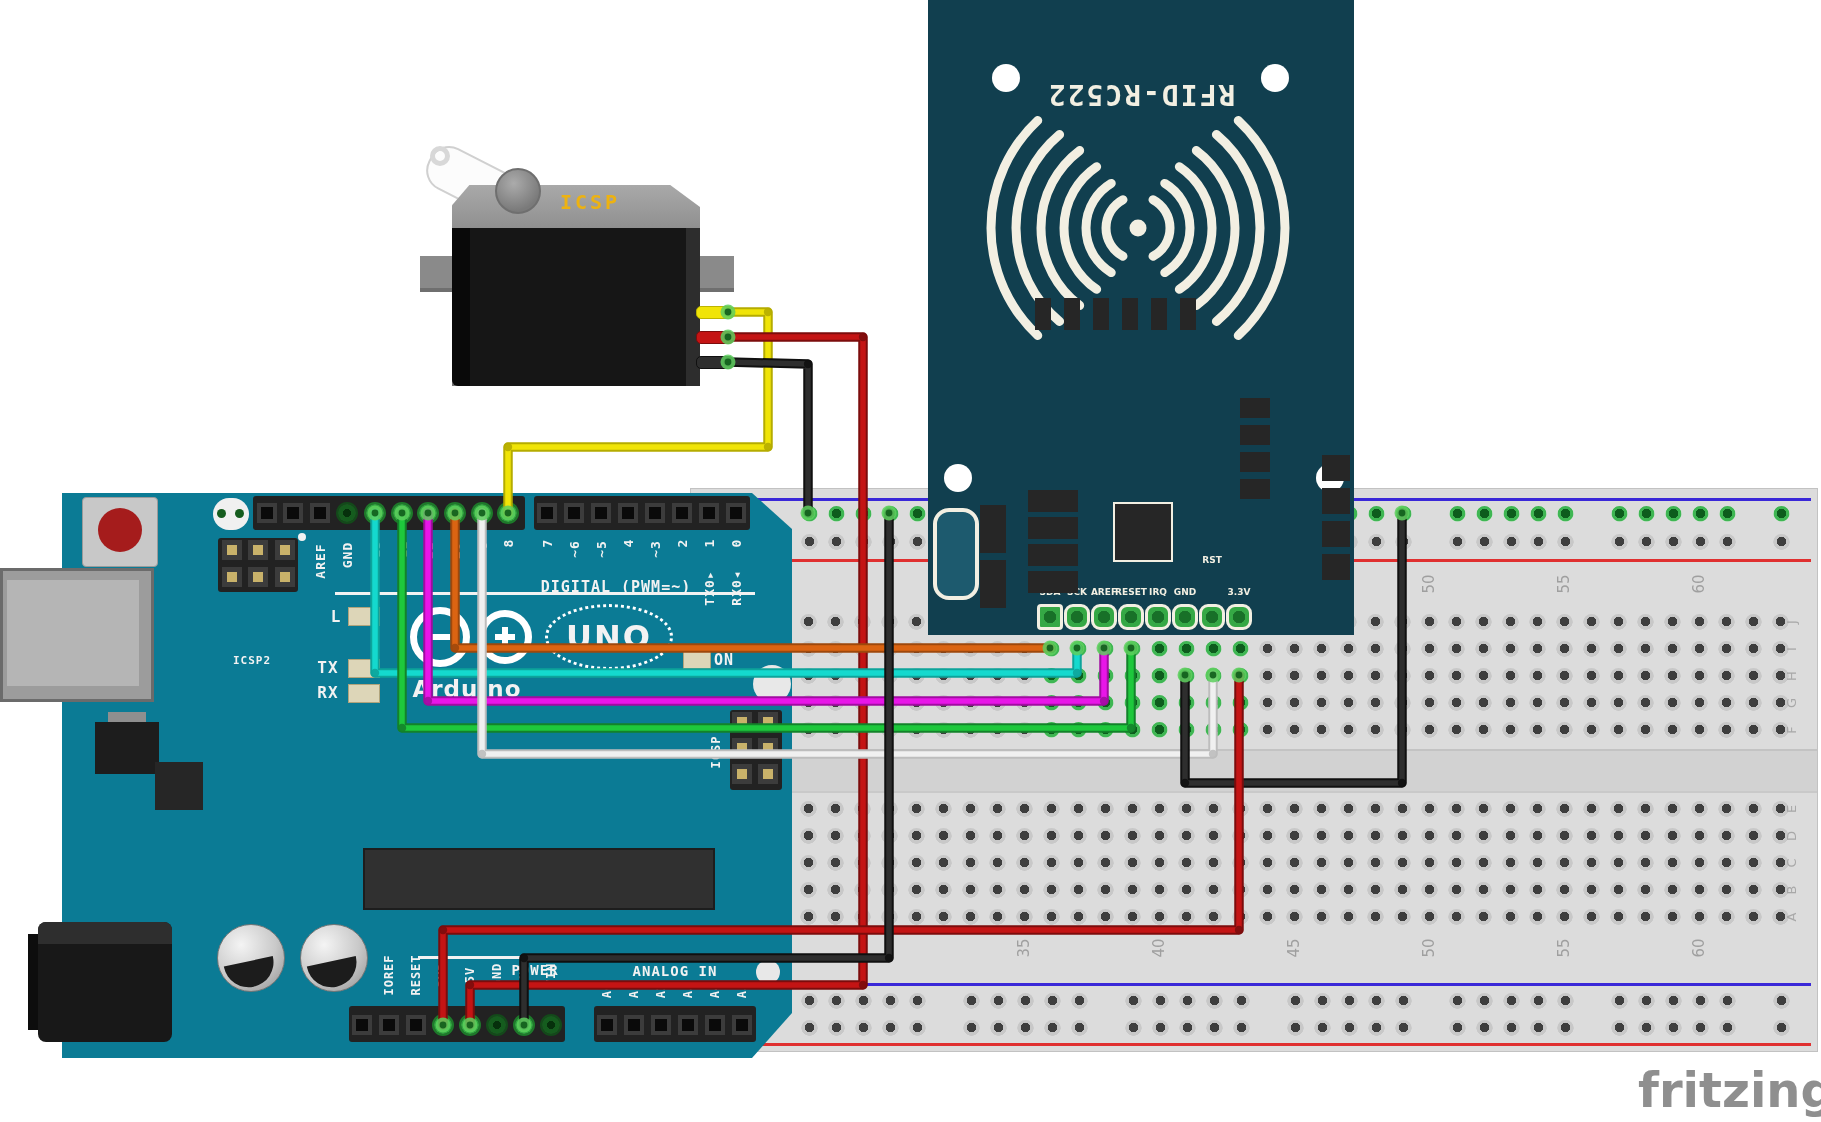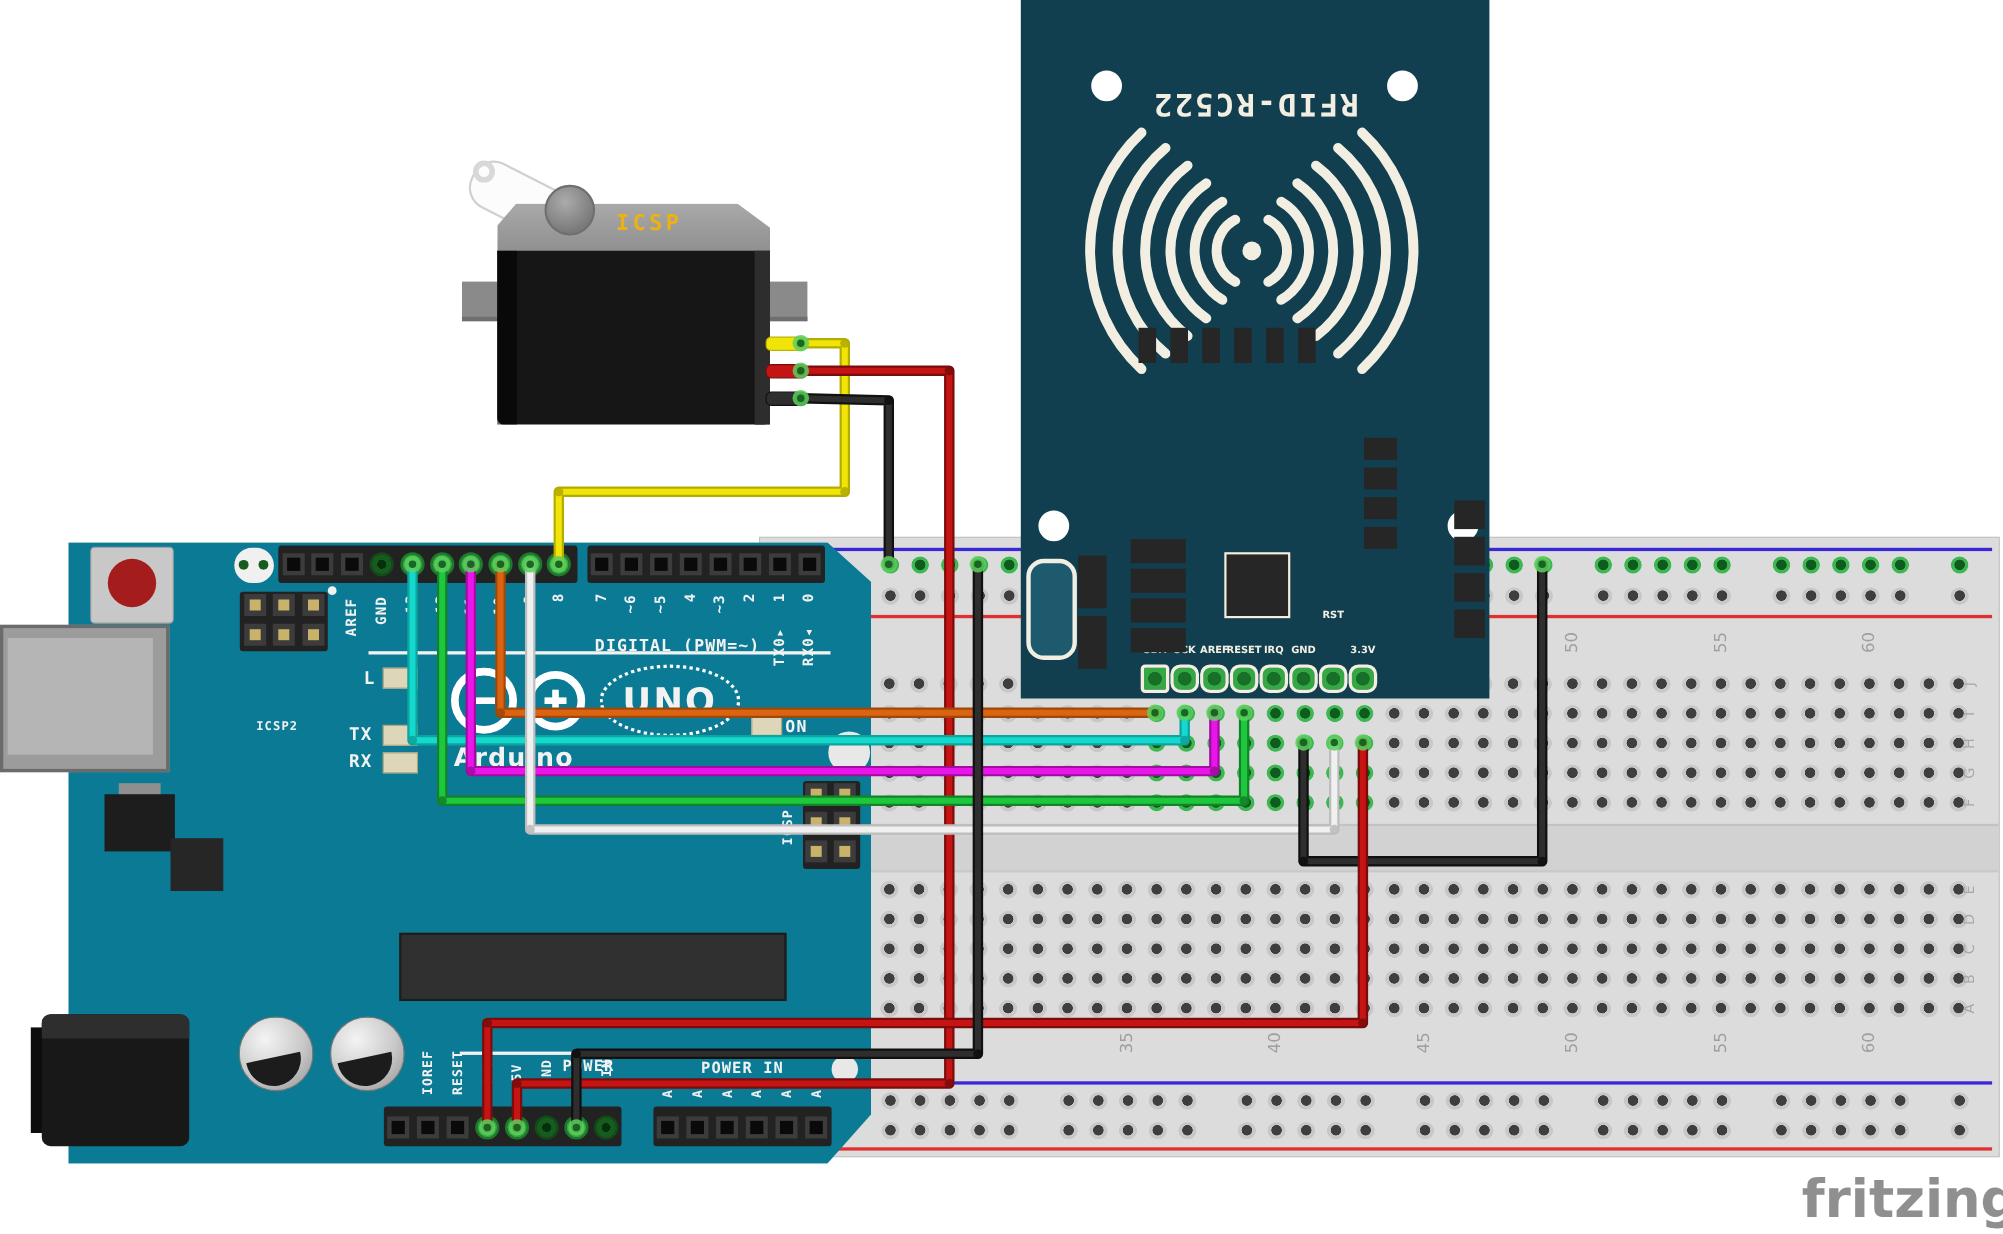--- a/index.html
+++ b/index.html
@@ -677,21 +677,21 @@
       <div class="abs" style="left:8px;top:36px;width:50px;height:26px;border-radius:0 0 26px 26px;background:#1c1c1c;transform:rotate(-12deg);"></div>
     </div>
     <div class="abs" style="left:238px;top:431px;width:66px;height:66px;border-radius:50%;background:radial-gradient(circle at 35% 30%,#f4f4f4,#c9c9c9 55%,#8f8f8f);border:1px solid #777;">
       <div class="abs" style="left:8px;top:36px;width:50px;height:26px;border-radius:0 0 26px 26px;background:#1c1c1c;transform:rotate(-12deg);"></div>
     </div>
 
     <div class="abs" style="left:691px;top:172px;width:38px;height:38px;border-radius:50%;background:#e8e8e8;"></div>
     <div class="abs" style="left:694px;top:467px;width:24px;height:24px;border-radius:50%;background:#e8e8e8;"></div>
 
     <div class="silkh" style="left:473px;top:477px;">POWER</div>
-    <div class="silkh" style="left:613px;top:478px;">POWER IN</div>
+    <div class="silkh" style="left:613px;top:478px;">ANALOG IN</div>
   <div class="sqpin" style="left: 195px; top: 10px; position: absolute;"></div>
       <div class="sqpin" style="left: 221px; top: 10px; position: absolute;"></div>
       <div class="sqpin" style="left: 248px; top: 10px; position: absolute;"></div>
       <div class="silkv" style="left: 258px; top: 68px; position: absolute; font-size: 13px;">AREF</div>
       <div class="dgpin" style="left: 276px; top: 11px; position: absolute;"></div>
       <div class="silkv" style="left: 285px; top: 62px; position: absolute; font-size: 13px;">GND</div>
       <div class="gpin" style="left: 304px; top: 11px; position: absolute;"></div>
       <div class="silkv" style="left: 313px; top: 56px; position: absolute; font-size: 13px;">13</div>
       <div class="gpin" style="left: 331px; top: 11px; position: absolute;"></div>
       <div class="silkv" style="left: 340px; top: 56px; position: absolute; font-size: 13px;">12</div>

